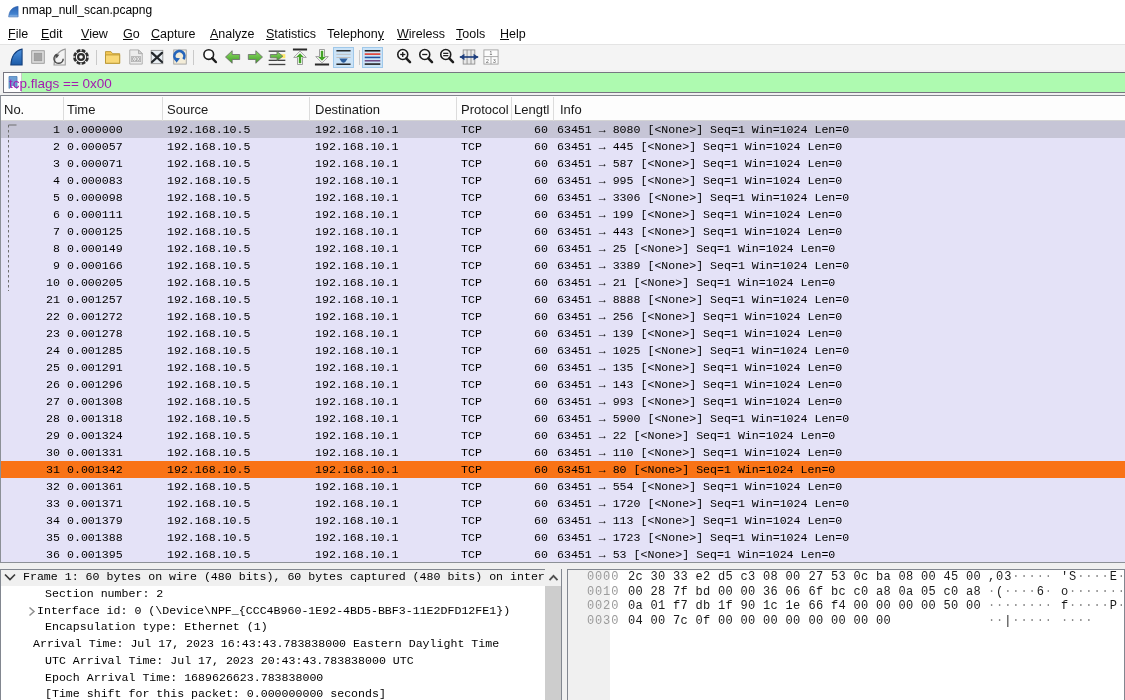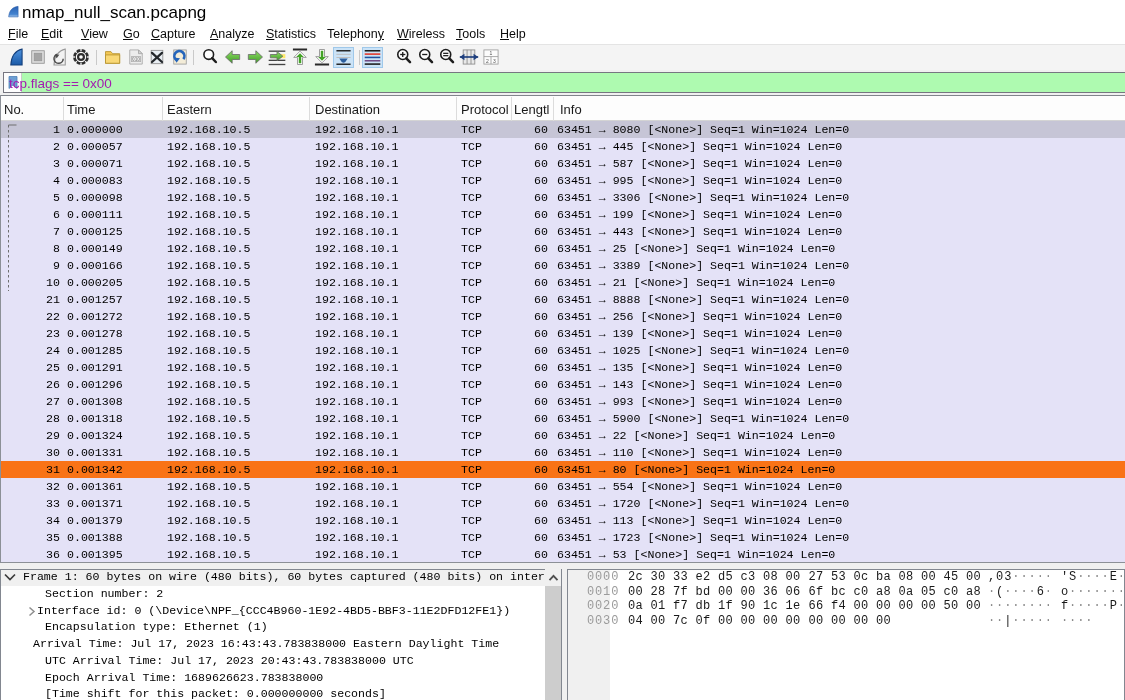--- a/index.html
+++ b/index.html
@@ -1,18 +1,18 @@
 <!DOCTYPE html>
 <html><head><meta charset="utf-8">
 <style>
 * { margin:0; padding:0; box-sizing:border-box; }
 html,body { width:1125px; height:700px; overflow:hidden; background:#f0f0f0;
   font-family:"Liberation Sans",sans-serif; }
 #titlebar { position:absolute; left:0; top:0; width:1125px; height:23px; background:#fff; }
-#titlebar .txt { position:absolute; left:22px; top:3px; font-size:17px; color:#000; }
+#titlebar .txt { position:absolute; left:22px; top:3px; font-size:12px; color:#000; }
 #menubar { position:absolute; left:0; top:23px; width:1125px; height:23px; background:#fff; }
 #menubar span { position:absolute; top:4px; font-size:12.5px; color:#0a0a0a; }
 #toolbar { position:absolute; left:0; top:44px; width:1125px; height:26px; background:#f4f4f4; border-top:1px solid #e4e4e4; }
 .tbact { position:absolute; top:47px; width:21px; height:21px; background:#cbe3f7; border:1px solid #9fc8ea; }
 #filterbar { position:absolute; left:0; top:70px; width:1125px; height:28px; background:#f0f0f0; }
 #fbox { position:absolute; left:3px; top:2px; width:1123px; height:21px; background:#aefab0;
   border:1px solid #767680; }
 #fbtn { position:absolute; left:0; top:0; width:18px; height:19px; background:#fdfdfd; border-right:1px solid #c9c9c9; }
 #ftext { position:absolute; left:5px; top:0; font-size:13.5px; line-height:21px; color:#a21caf; }
 #phead { position:absolute; left:0; top:95px; width:1125px; height:26px; background:#fdfdfd;
@@ -255,21 +255,21 @@
         <svg style="position:absolute;left:4px;top:3px" width="10" height="13" viewBox="0 0 10 13">
           <path d="M1,0.5 h8 v12 l-4,-3.6 -4,3.6 Z" fill="#6d9fd4" stroke="#4f81b8" stroke-width="0.8"></path>
         </svg>
       </div>
     <span id="ftext">tcp.flags == 0x00</span>
   </div>
 </div>
 <div id="phead">
   <span style="left:4px">No.</span>
     <span style="left:67px">Time</span>
-  <span style="left:167px">Eastern</span>
+  <span style="left:167px">Source</span>
     <span style="left:315px">Destination</span>
   <span style="left:461px">Protocol</span>
     <span style="left:514px">Lengtl</span>
   <span style="left:560px">Info</span>
   <i style="left:63px"></i>
     <i style="left:162px"></i>
     <i style="left:309px"></i>
   <i style="left:456px"></i>
     <i style="left:511px"></i>
     <i style="left:553px"></i>

